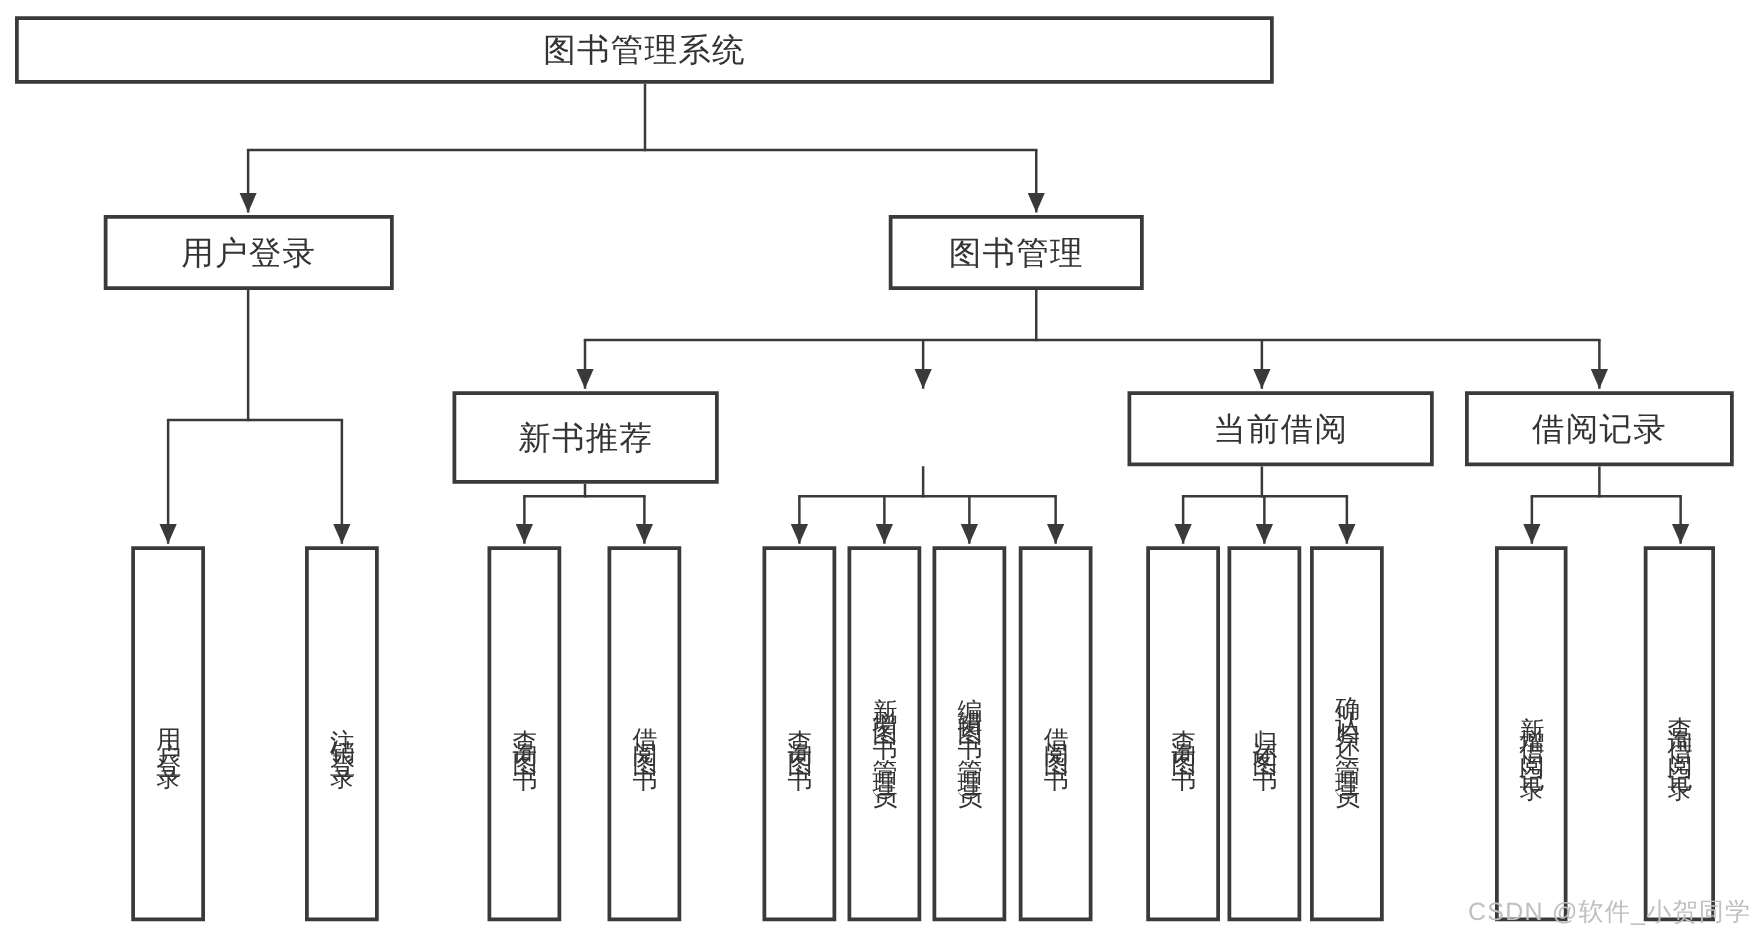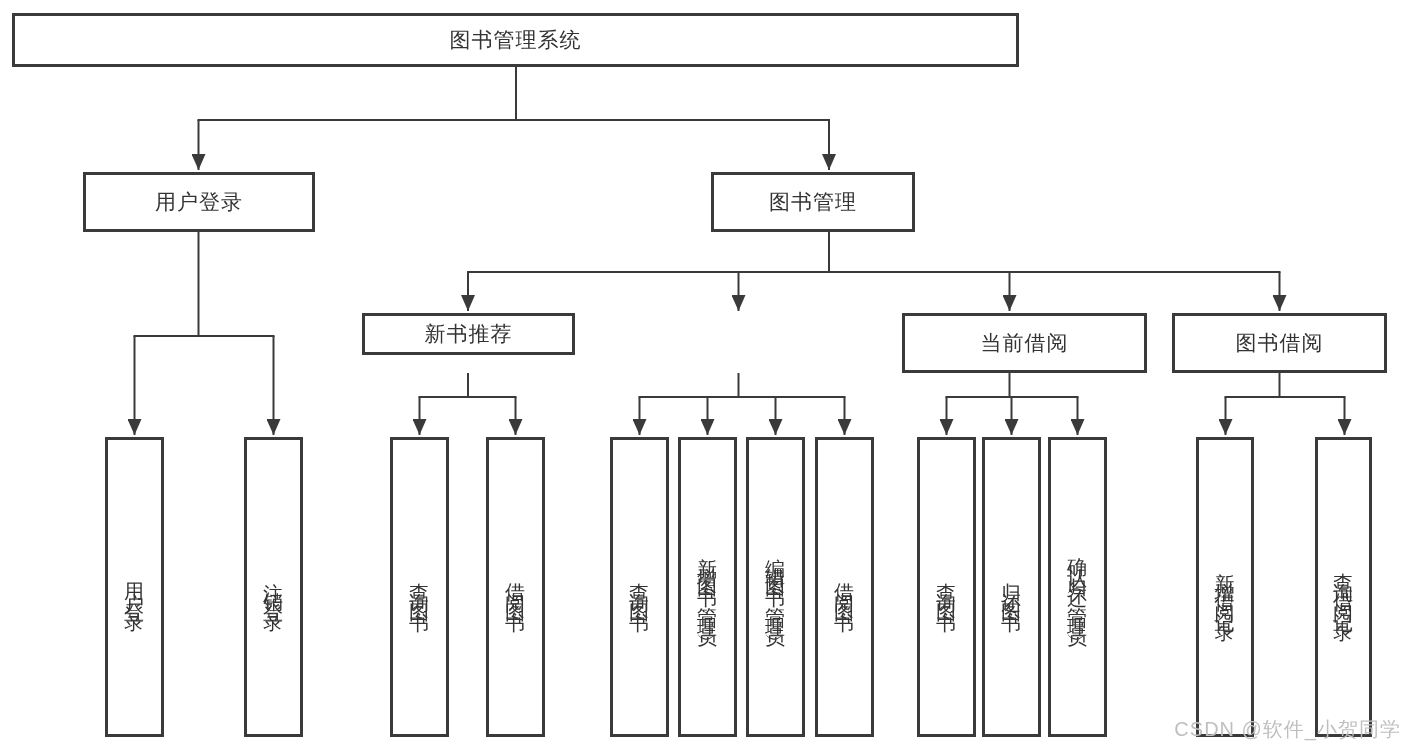--- a/index.html
+++ b/index.html
@@ -12,21 +12,21 @@
   }
   .wires{position:absolute;left:0;top:0;width:1405px;height:747px;}
   .wires line{stroke:#3a3a3a;stroke-width:2;}
   .box{
     position:absolute;
     box-sizing:border-box;
     border:3px solid #3a3a3a;
     background:#ffffff;
     display:flex;align-items:center;justify-content:center;
     color:#333333;
-    font-size:21px;
+    font-size:26px;
     letter-spacing:1px;
     text-align:center;
   }
   .leaf{
     writing-mode:vertical-rl;
     text-orientation:mixed;
     font-size:20px;
     letter-spacing:10px;
     line-height:1;
   }
@@ -91,23 +91,23 @@
     <line x1="1224.5" y1="397" x2="1345.5" y2="397"></line>
     <line x1="1225.5" y1="397" x2="1225.5" y2="435" marker-end="url(#ah)"></line>
     <line x1="1344.5" y1="397" x2="1344.5" y2="435" marker-end="url(#ah)"></line>
   </svg>
 
   <div class="box" style="left:12px;top:13px;width:1007px;height:54px">图书管理系统</div>
 
   <div class="box" style="left:83px;top:172px;width:232px;height:60px">用户登录</div>
   <div class="box" style="left:711px;top:172px;width:204px;height:60px">图书管理</div>
 
-  <div class="box" style="left:362px;top:313px;width:213px;height:42px">新书推荐</div>
+  <div class="box" style="left:362px;top:313px;width:213px;height:74px">新书推荐</div>
   <div class="box" style="left:902px;top:313px;width:245px;height:60px">当前借阅</div>
-  <div class="box" style="left:1172px;top:313px;width:215px;height:60px">图书借阅</div>
+  <div class="box" style="left:1172px;top:313px;width:215px;height:60px">借阅记录</div>
 
   <div class="box leaf" style="left:105px;top:437px;width:59px;height:300px">用户登录</div>
   <div class="box leaf" style="left:244px;top:437px;width:59px;height:300px">注销登录</div>
 
   <div class="box leaf" style="left:390px;top:437px;width:59px;height:300px">查询图书</div>
   <div class="box leaf" style="left:486px;top:437px;width:59px;height:300px">借阅图书</div>
 
   <div class="box leaf" style="left:610px;top:437px;width:59px;height:300px">查询图书</div>
   <div class="box leaf" style="left:678px;top:437px;width:59px;height:300px">新增图书（管理员）</div>
   <div class="box leaf" style="left:746px;top:437px;width:59px;height:300px">编辑图书（管理员）</div>

